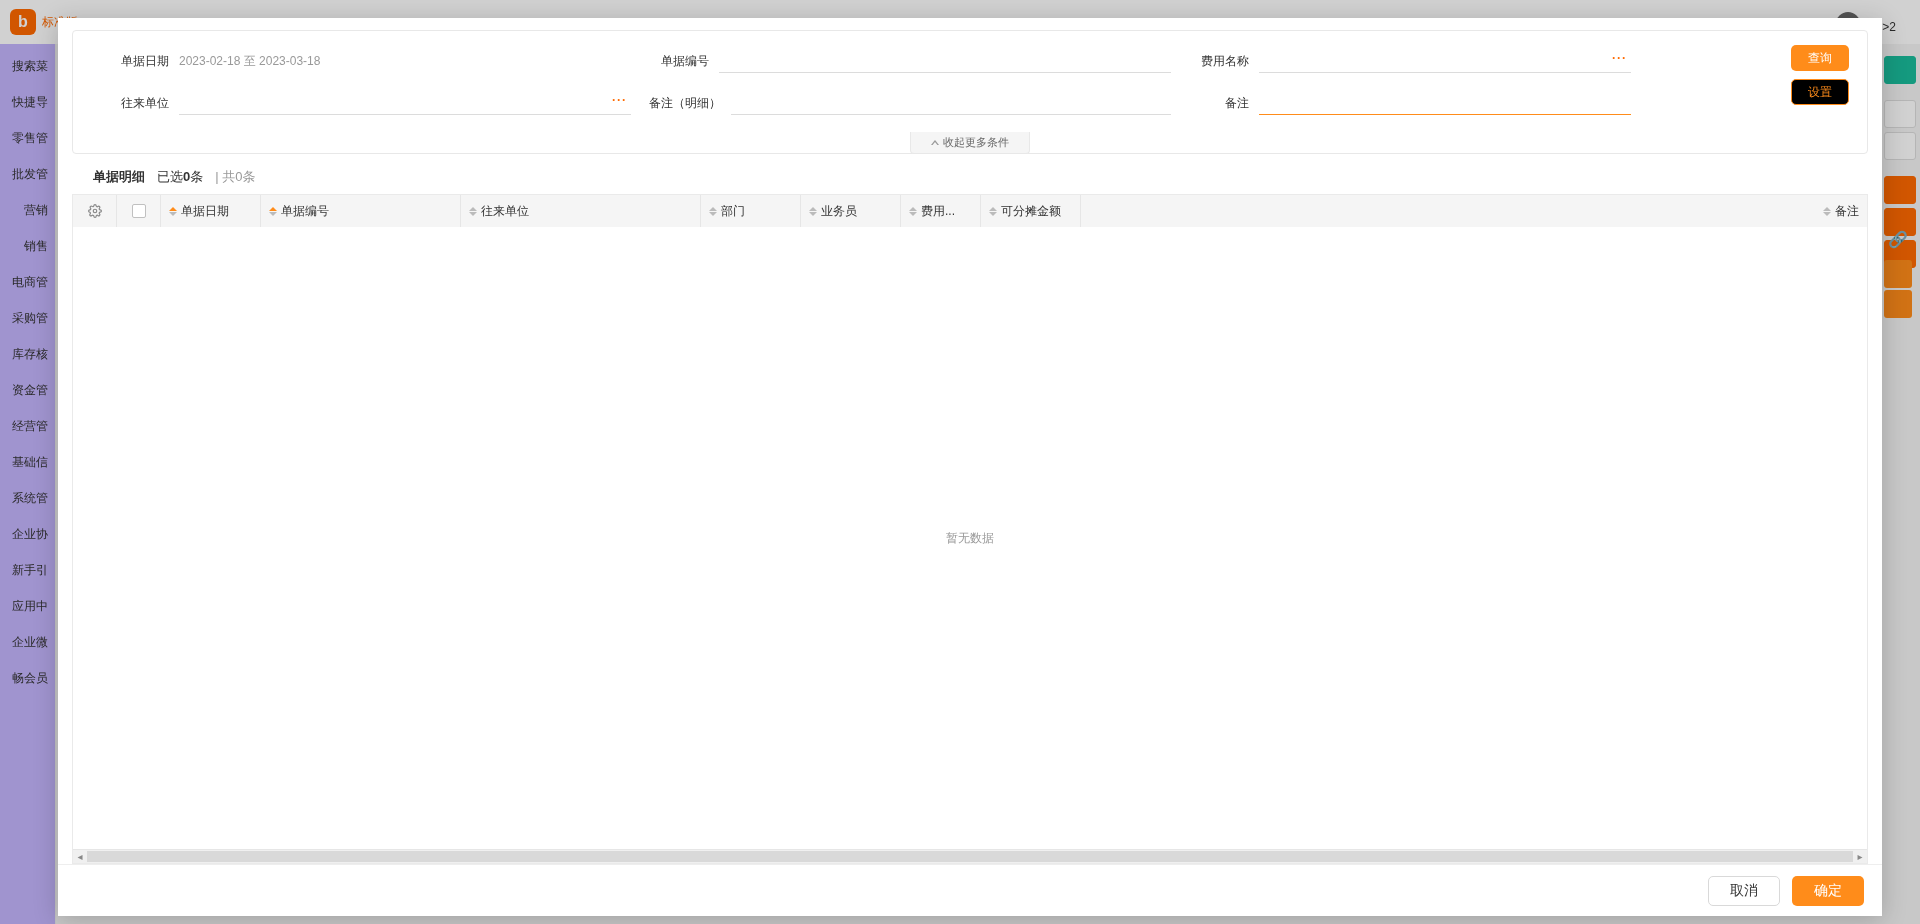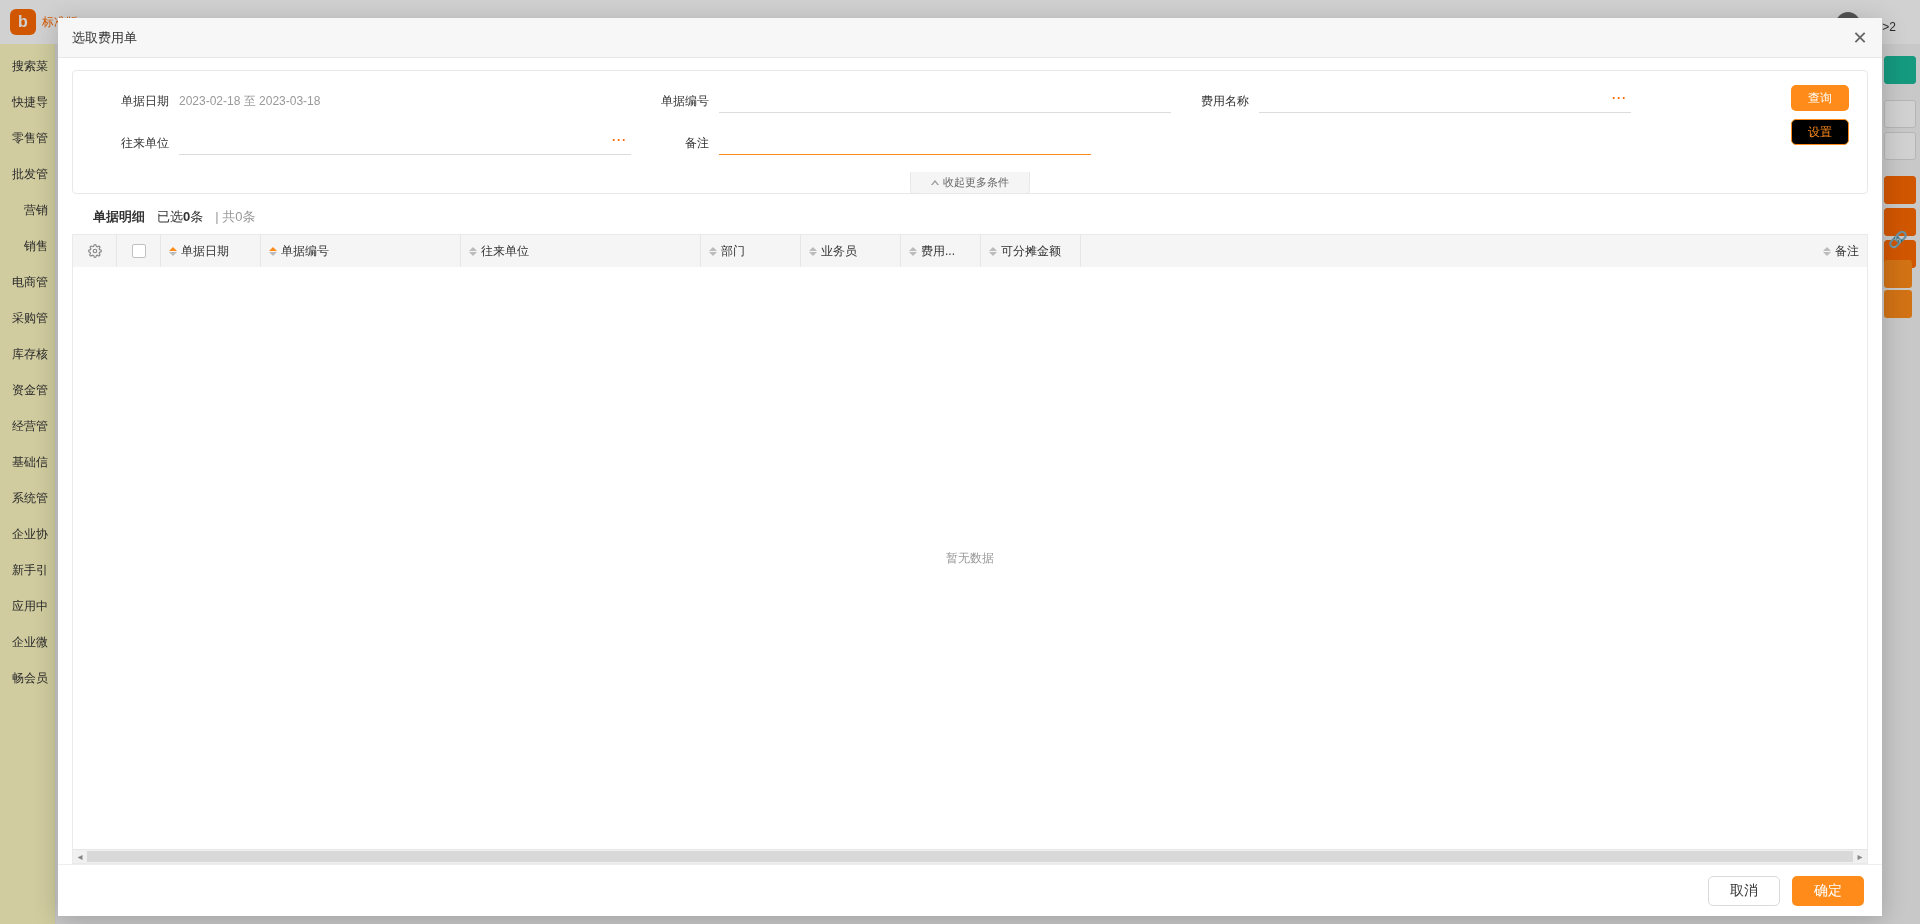--- a/index.html
+++ b/index.html
@@ -33,21 +33,21 @@
   margin-right: 6px;
 }
 .bg-logo-text { color: #ff6a00; font-size: 12px; }
 .bg-user { position: absolute; right: 24px; top: 20px; font-size: 12px; color: #333; }
 .bg-avatar {
   position: absolute; right: 60px; top: 12px;
   width: 24px; height: 24px; border-radius: 50%; background: #666;
 }
 .bg-sidebar {
   position: absolute; left: 0; top: 44px; bottom: 0;
-  width: 56px; background: #fef9c3; border-right: 1px solid #eee;
+  width: 56px; background: #c4b5fd; border-right: 1px solid #eee;
   padding-top: 4px;
 }
 .bg-sidebar-item {
   height: 36px; display: flex; align-items: center;
   padding-left: 12px; font-size: 12px; color: #333;
   white-space: nowrap; overflow: hidden;
 }
 .bg-sidebar-item.sub { padding-left: 24px; }
 
 .bg-right-toolbar {
@@ -355,24 +355,20 @@
   <div class="bg-right-paperclip">🔗</div>
   <div class="bg-right-float">
     <div class="sq"></div>
     <div class="sq"></div>
   </div>
 </div>
 
 <div class="modal-overlay">
   <div class="modal">
 
-    <div class="modal-header">
-      <div class="modal-title">选取费用单</div>
-      <div class="modal-close">✕</div>
-    </div>
 
     <div class="modal-body">
 
       <div class="filter-card">
 
         <div class="filter-actions">
           <div class="btn btn-primary">查询</div>
           <div class="btn btn-outline">设置</div>
         </div>
 
@@ -402,20 +398,26 @@
 
         <div class="filter-row">
           <div class="filter-group" style="width:540px">
             <div class="filter-label">往来单位</div>
             <div class="filter-control input-wrap">
               <input class="underline-input" style="">
               <span class="ellipsis-btn">···</span>
             </div>
           </div>
 
+          <div class="filter-group" style="width:540px">
+            <div class="filter-label" style="width:100px">备注（明细）</div>
+            <div class="filter-control input-wrap">
+              <input class="underline-input" style="">
+            </div>
+          </div>
 
           <div class="filter-group" style="width:460px">
             <div class="filter-label">备注</div>
             <div class="filter-control input-wrap">
               <input class="underline-input highlight" style="">
             </div>
           </div>
         </div>
 
         <div style="display:flex;justify-content:flex-end;margin-bottom:-1px">

